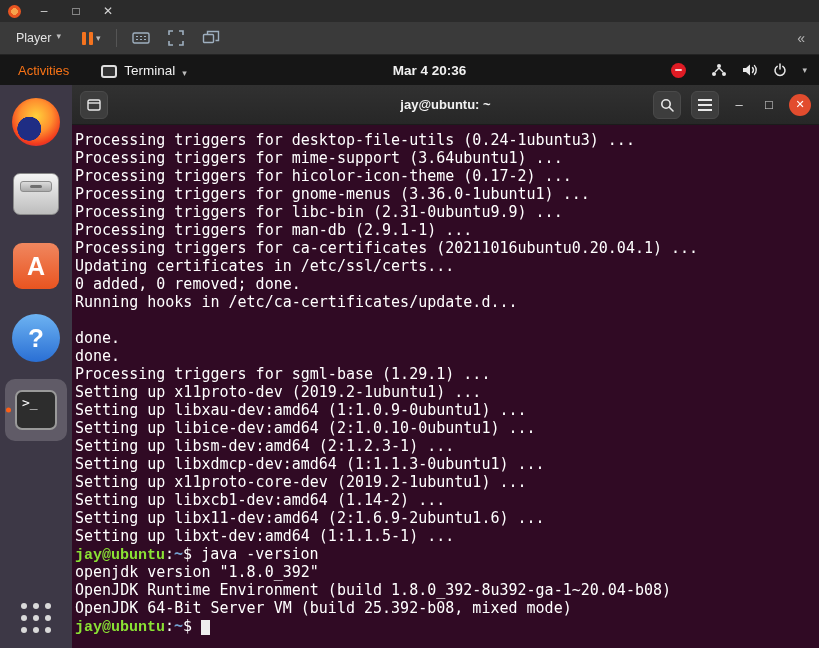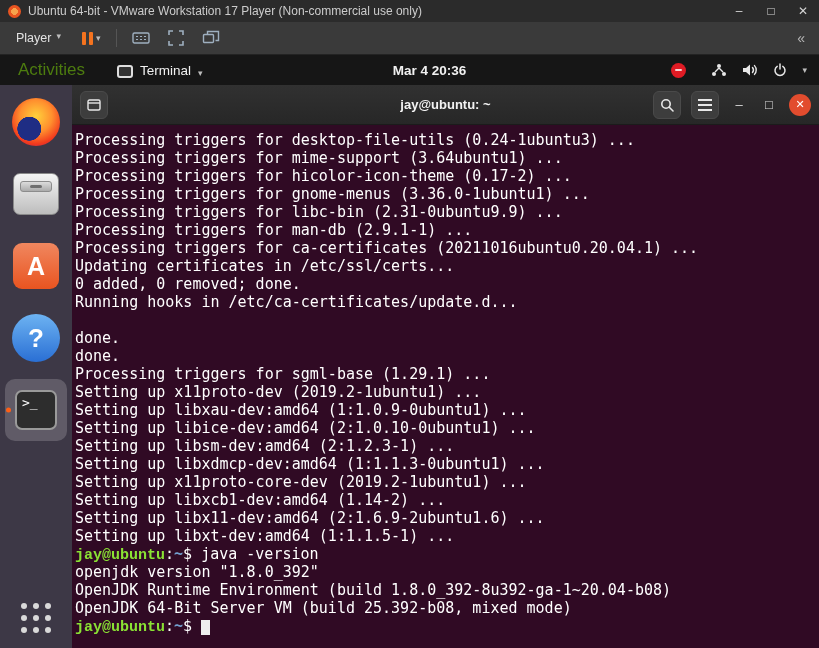--- a/index.html
+++ b/index.html
@@ -19,21 +19,21 @@
   .vm-menu { display:flex; align-items:flex-start; gap:5px; color:#e2e2e2; font-size:12.5px; padding:4px 6px; }
   .chev { font-size:9px; color:#bdbdbd; }
   .vm-tool { display:flex; align-items:center; gap:3px; background:none; border:none; padding:2px 3px; }
   .pbars { display:flex; gap:3px; }
   .pbars i { width:4px; height:13px; background:#f4731f; display:block; border-radius:1px; }
   .vsep { width:1px; height:18px; background:#555; }
   .vm-collapse { margin-left:auto; color:#b5b5b5; font-size:14px; padding-right:4px; }
 
   
   .topbar { height:30px; background:#161616; display:flex; align-items:center; padding:0 12px; position:relative; color:#f1f1f1; flex:0 0 auto; }
-  .tb-activities { background:none; border:none; color:#4d7c0f; font-size:17px; padding:4px 6px; font-family:inherit; }
+  .tb-activities { background:none; border:none; color:#f97316; font-size:13px; padding:4px 6px; font-family:inherit; }
   .tb-app { display:flex; align-items:flex-end; gap:7px; margin-left:26px; font-size:13.5px; }
   .tb-app-icon { width:16px; height:13px; border:2px solid #dedede; border-radius:3px; background:#333; display:inline-block; }
   .tb-clock { position:absolute; left:50%; transform:translateX(-50%); font-size:13.5px; font-weight:600;padding-left:40px; }
   .tb-right { margin-left:auto; display:flex; align-items:center; gap:15px; }
   .record-dot { width:15px; height:15px; border-radius:50%; background:var(--record-red); display:flex; align-items:center; justify-content:center; margin-right:10px; }
   .record-dot .dash { width:7px; height:2.5px; background:#f6d6d6; border-radius:1px; }
   .tb-icon { display:flex; align-items:center; }
 
   
   .main { flex:1; display:flex; min-height:0; }
@@ -74,21 +74,20 @@
   .c-blue { color:var(--term-blue); font-weight:bold; }
   .cursor { display:inline-block; width:9px; height:15px; background:#eeeeee; vertical-align:text-bottom; }
 </style>
 </head>
 <body>
 
 <div class="vm-window">
 
   <div class="vm-titlebar">
     <span class="vm-app-icon"></span>
-    <span class="vm-title">Ubuntu 64-bit - VMware Workstation 17 Player (Non-commercial use only)</span>
     <div class="vm-ctrls">
       <span class="vm-ctrl">–</span>
       <span class="vm-ctrl">□</span>
       <span class="vm-ctrl">✕</span>
     </div>
   </div>
 
   <div class="vm-toolbar">
     <div class="vm-menu">
       <span>Player</span>

